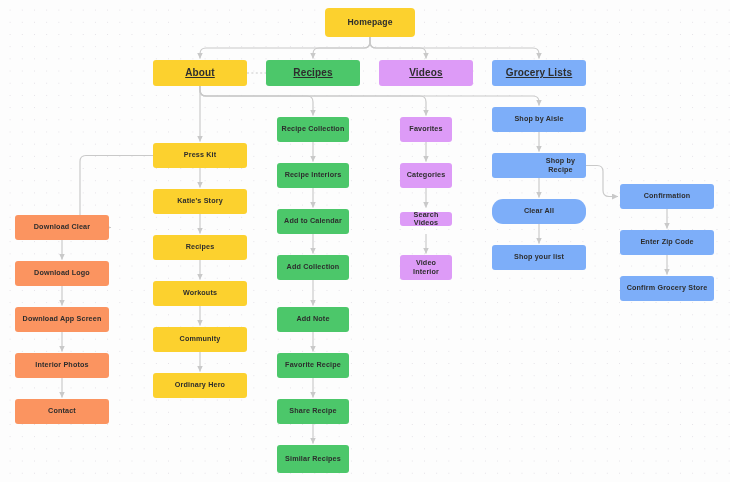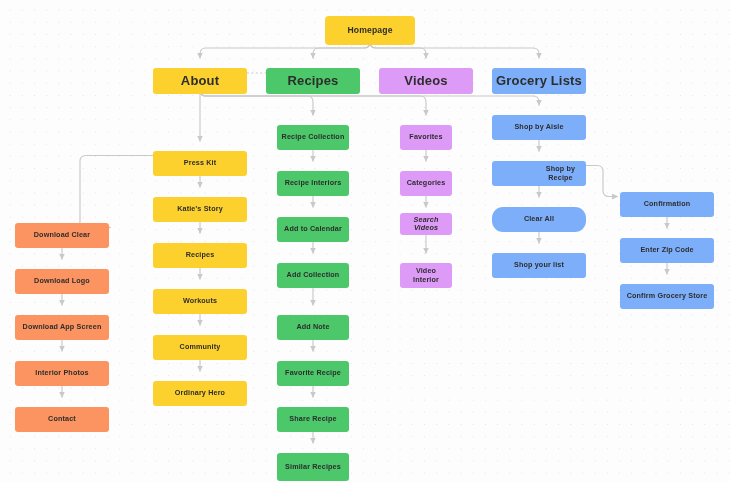--- a/index.html
+++ b/index.html
@@ -35,28 +35,28 @@
     justify-content: center;
     border-radius: 3px;
     color: #2d2d2d;
     font-size: 7.2px;
     font-weight: bold;
     letter-spacing: 0.15px;
     text-align: center;
     line-height: 1.15;
     padding: 0 3px;
     user-select: none;
-    margin-top: 8px;
   }
   .node.root {
     font-size: 8.6px;
     border-radius: 4px;
   }
   .node.lvl1 {
-    font-size: 13px;
+    font-size: 10px;
+    text-decoration: underline;
   }
 </style>
 </head>
 <body>
 
 <div id="canvas">
   <svg id="edges" viewBox="0 0 730 482">
       <defs>
         <marker id="ah" markerWidth="7" markerHeight="7" refX="5.2" refY="2.6" orient="auto">
           <path d="M0,0 L5.4,2.6 L0,5.2 z" fill="#c9c9c9"></path>
@@ -118,21 +118,21 @@
       <div class="node" style="left: 277px; top: 117px; width: 72px; height: 25px; background: rgb(76, 199, 106);">Recipe Collection</div>
       <div class="node" style="left: 277px; top: 163px; width: 72px; height: 25px; background: rgb(76, 199, 106);">Recipe Interiors</div>
       <div class="node" style="left: 277px; top: 209px; width: 72px; height: 25px; background: rgb(76, 199, 106);">Add to Calendar</div>
       <div class="node" style="left: 277px; top: 255px; width: 72px; height: 25px; background: rgb(76, 199, 106);">Add Collection</div>
       <div class="node" style="left: 277px; top: 307px; width: 72px; height: 25px; background: rgb(76, 199, 106);">Add Note</div>
       <div class="node" style="left: 277px; top: 353px; width: 72px; height: 25px; background: rgb(76, 199, 106);">Favorite Recipe</div>
       <div class="node" style="left: 277px; top: 399px; width: 72px; height: 25px; background: rgb(76, 199, 106);">Share Recipe</div>
       <div class="node" style="left: 277px; top: 445px; width: 72px; height: 28px; background: rgb(76, 199, 106);">Similar Recipes</div>
       <div class="node" style="left: 400px; top: 117px; width: 52px; height: 25px; background: rgb(221, 155, 247);">Favorites</div>
       <div class="node" style="left: 400px; top: 163px; width: 52px; height: 25px; background: rgb(221, 155, 247);">Categories</div>
-      <div class="node" style="left: 400px; top: 205px; width: 52px; height: 22px; background: rgb(221, 155, 247); font-style: italic;">Search Videos</div>
+      <div class="node" style="left: 400px; top: 212px; width: 52px; height: 14px; background: rgb(221, 155, 247);">Search Videos</div>
       <div class="node" style="left: 400px; top: 255px; width: 52px; height: 25px; background: rgb(221, 155, 247);">Video Interior</div>
       <div class="node" style="left: 492px; top: 107px; width: 94px; height: 25px; background: rgb(125, 174, 249);">Shop by Aisle</div>
       <div class="node" style="left: 492px; top: 153px; width: 94px; height: 25px; background: rgb(125, 174, 249); padding-left: 46px;">Shop by Recipe</div>
       <div class="node" style="left: 492px; top: 199px; width: 94px; height: 25px; background: rgb(125, 174, 249); border-radius: 11px;">Clear All</div>
       <div class="node" style="left: 492px; top: 245px; width: 94px; height: 25px; background: rgb(125, 174, 249);">Shop your list</div>
       <div class="node" style="left: 620px; top: 184px; width: 94px; height: 25px; background: rgb(125, 174, 249);">Confirmation</div>
       <div class="node" style="left: 620px; top: 230px; width: 94px; height: 25px; background: rgb(125, 174, 249);">Enter Zip Code</div>
       <div class="node" style="left: 620px; top: 276px; width: 94px; height: 25px; background: rgb(125, 174, 249);">Confirm Grocery Store</div>
     </div>
 </div>

